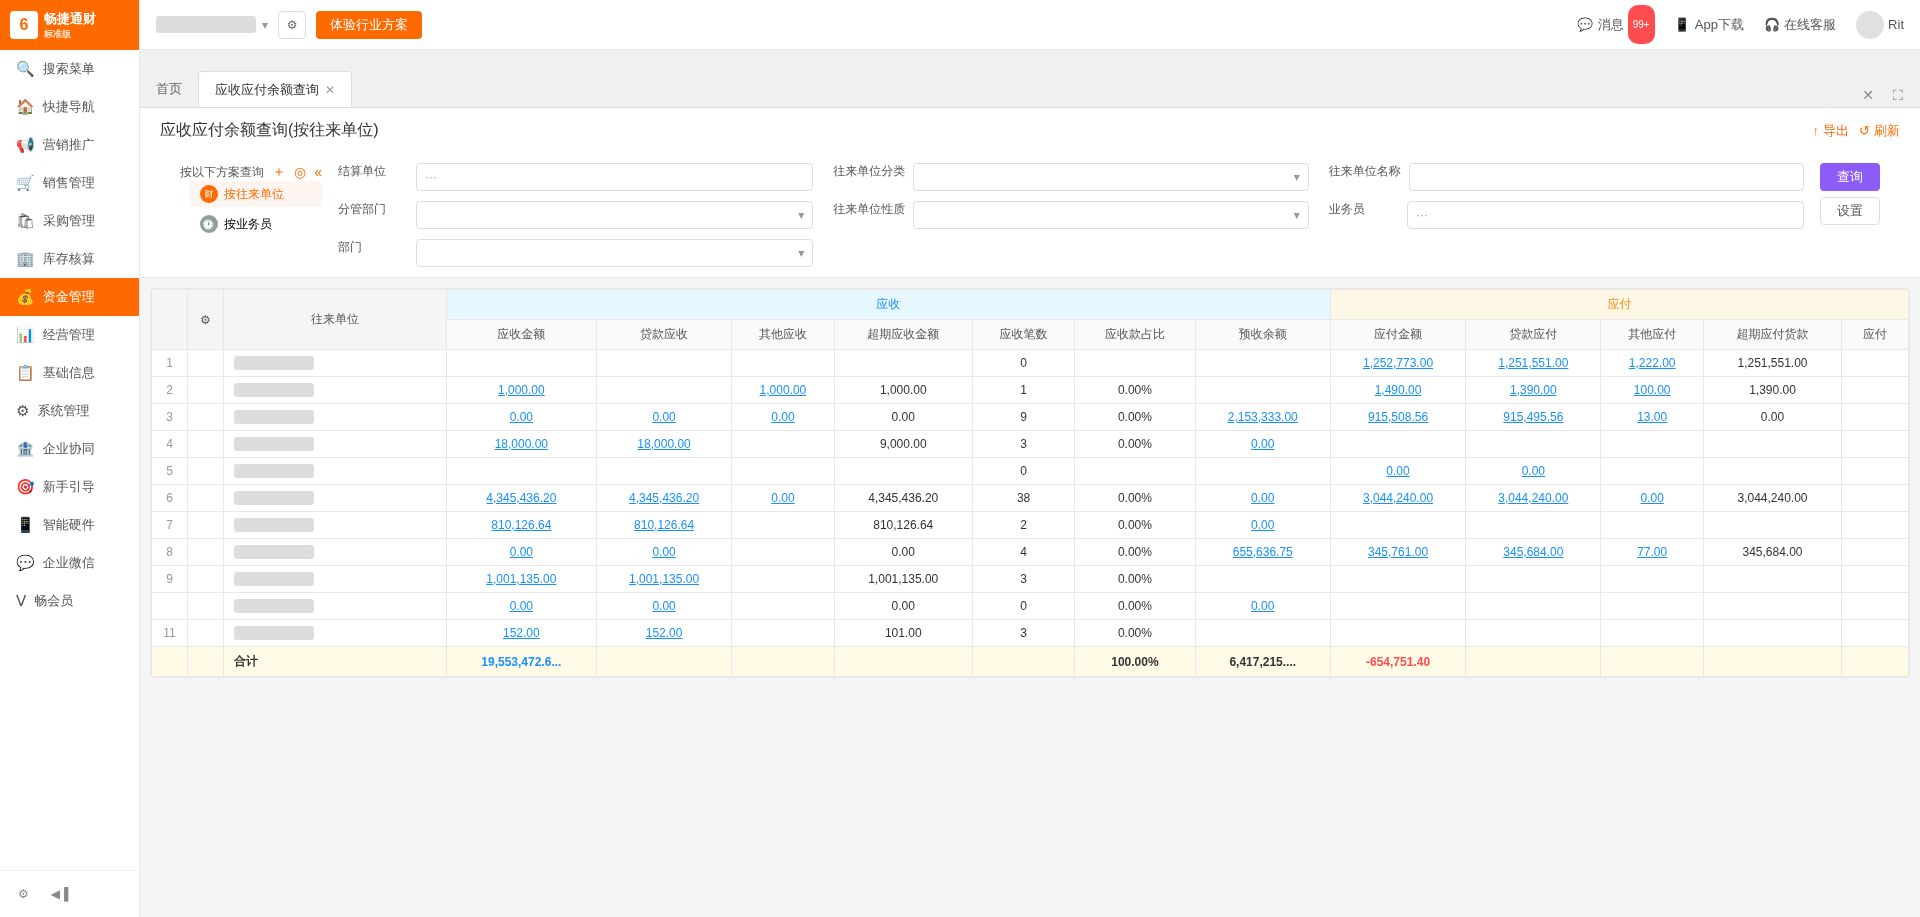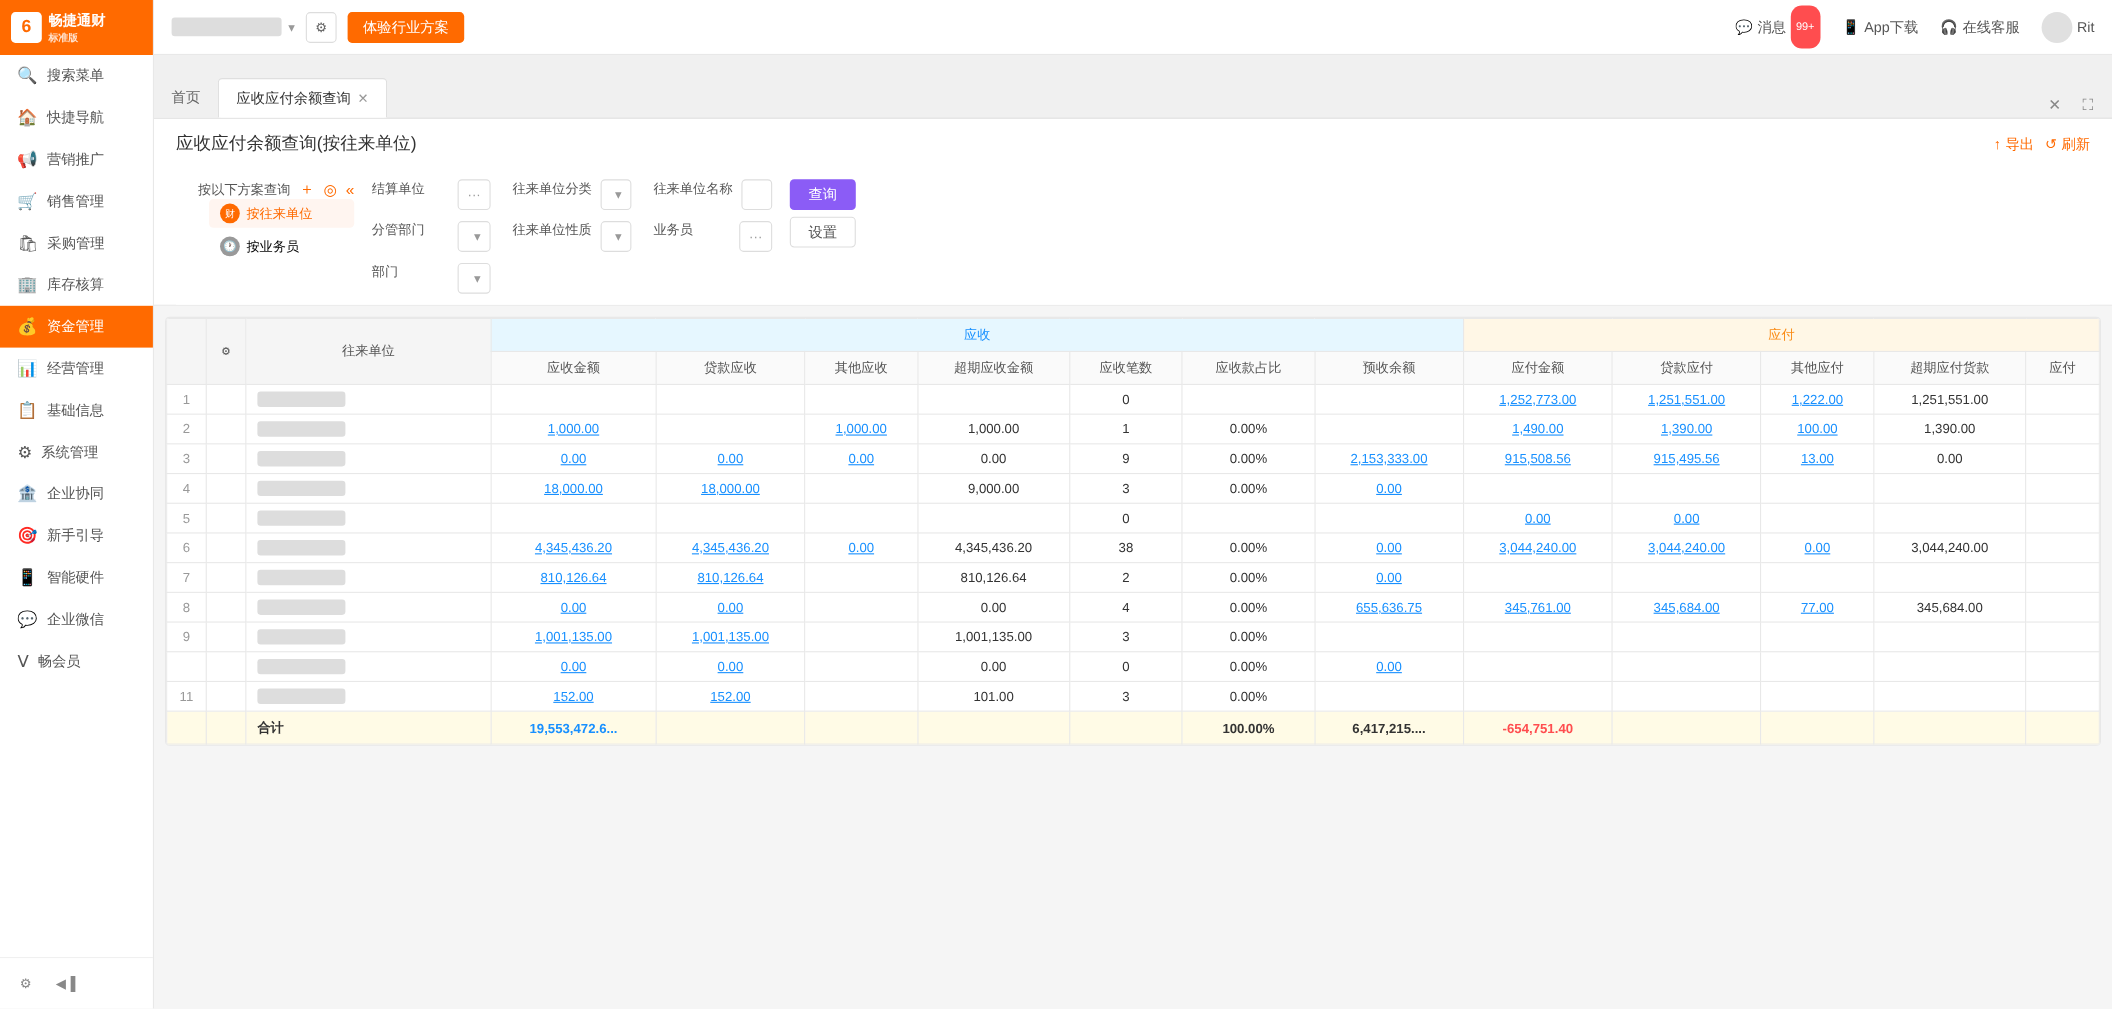--- a/index.html
+++ b/index.html
@@ -212,20 +212,21 @@
       color: #ff6a00;
       cursor: pointer;
       font-size: 13px;
     }
 
     
     .filter-area {
       background: #fff;
       padding: 10px 20px;
       display: flex;
+      flex-direction: column;
       gap: 10px;
     }
     .filter-label-row {
       display: flex;
       align-items: center;
       gap: 8px;
     }
     .filter-options {
       display: flex;
       flex-direction: column;
@@ -337,21 +338,20 @@
     .data-table th, .data-table td {
       border: 1px solid #e8e8e8;
       padding: 6px 10px;
       text-align: center;
       white-space: nowrap;
     }
     .data-table th {
       background: #fafafa;
       color: #555;
       font-weight: normal;
-      font-family: Liberation Mono, monospace;
     }
     .data-table thead tr:first-child th {
       background: #f5f5f5;
     }
     .data-table td {
       color: #333;
     }
     .data-table td a, .data-table td .link {
       color: #1890ff;
       text-decoration: underline;

